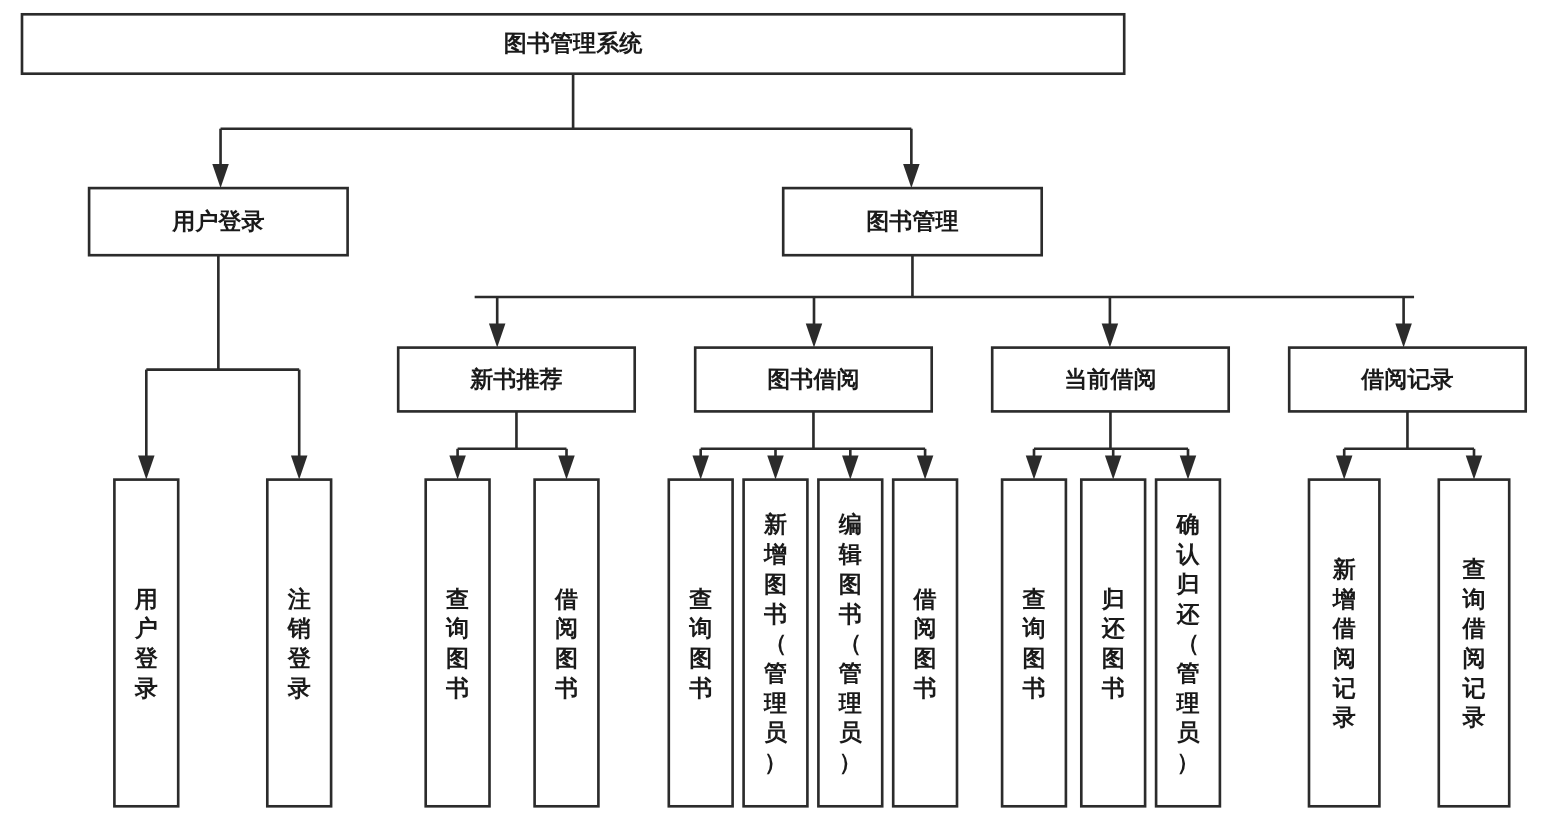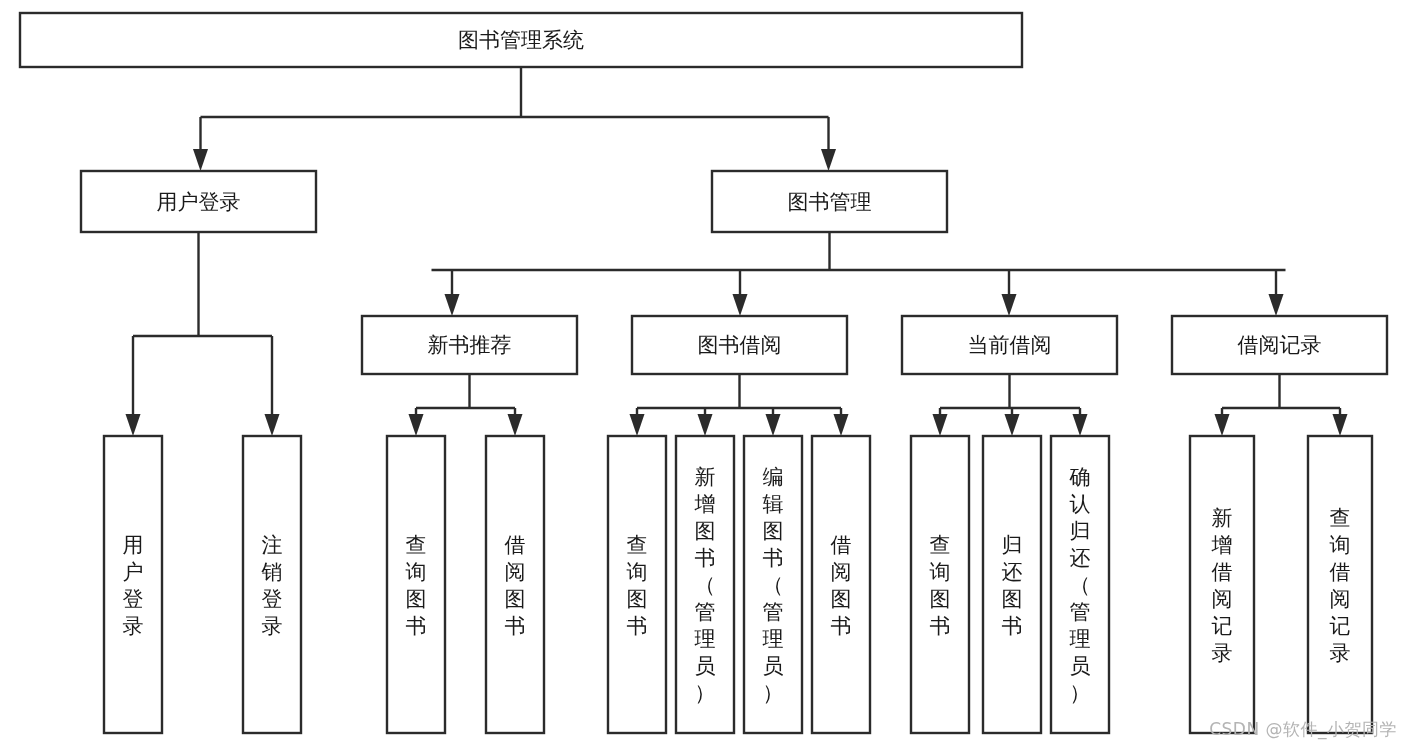--- a/index.html
+++ b/index.html
@@ -12,20 +12,21 @@
     width: 1405px;
     height: 747px;
     overflow: hidden;
     font-family: "DejaVu Sans", "Liberation Sans", sans-serif;
   }
   #diagram-root {
     position: relative;
     width: 1405px;
     height: 747px;
     background: #ffffff;
+    font-weight: bold;
   }
   svg#diagram-svg {
     position: absolute;
     top: 0;
     left: 0;
     width: 1405px;
     height: 747px;
     display: block;
   }
   .node-box {
@@ -203,14 +204,13 @@
         <g>
           <rect x="1190" y="436" width="64" height="297" class="node-box"></rect>
           <text x="1222" class="node-label-vertical"><tspan x="1222" y="524.5">新</tspan><tspan x="1222" y="551.5">增</tspan><tspan x="1222" y="578.5">借</tspan><tspan x="1222" y="605.5">阅</tspan><tspan x="1222" y="632.5">记</tspan><tspan x="1222" y="659.5">录</tspan></text>
         </g>
         <g>
           <rect x="1308" y="436" width="64" height="297" class="node-box"></rect>
           <text x="1340" class="node-label-vertical"><tspan x="1340" y="524.5">查</tspan><tspan x="1340" y="551.5">询</tspan><tspan x="1340" y="578.5">借</tspan><tspan x="1340" y="605.5">阅</tspan><tspan x="1340" y="632.5">记</tspan><tspan x="1340" y="659.5">录</tspan></text>
         </g>
       </g>
   </svg>
-  <div class="watermark">CSDN @软件_小贺同学</div>
 </div>
 
 </body></html>

